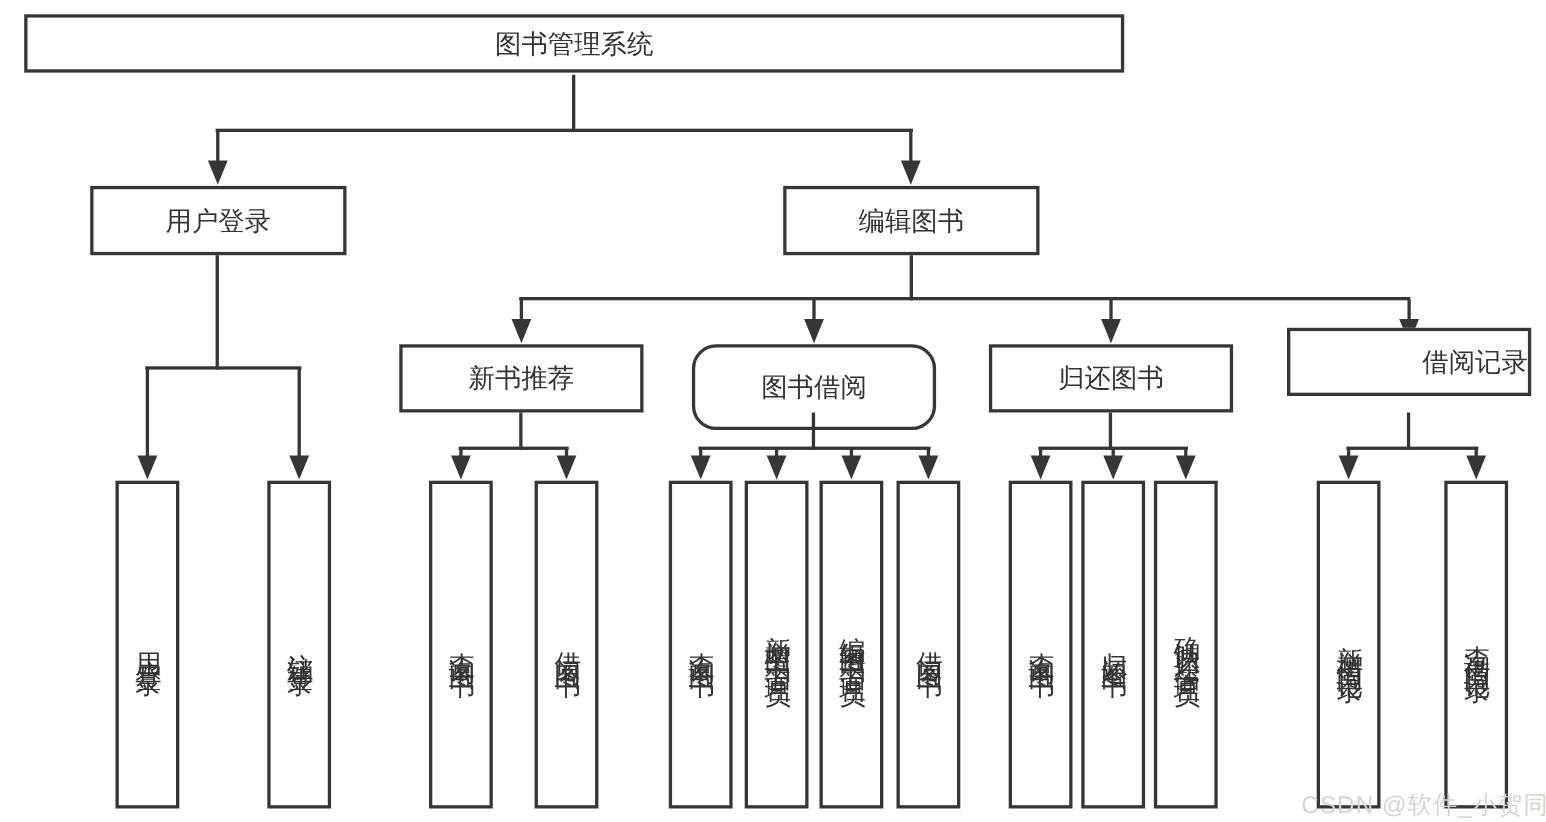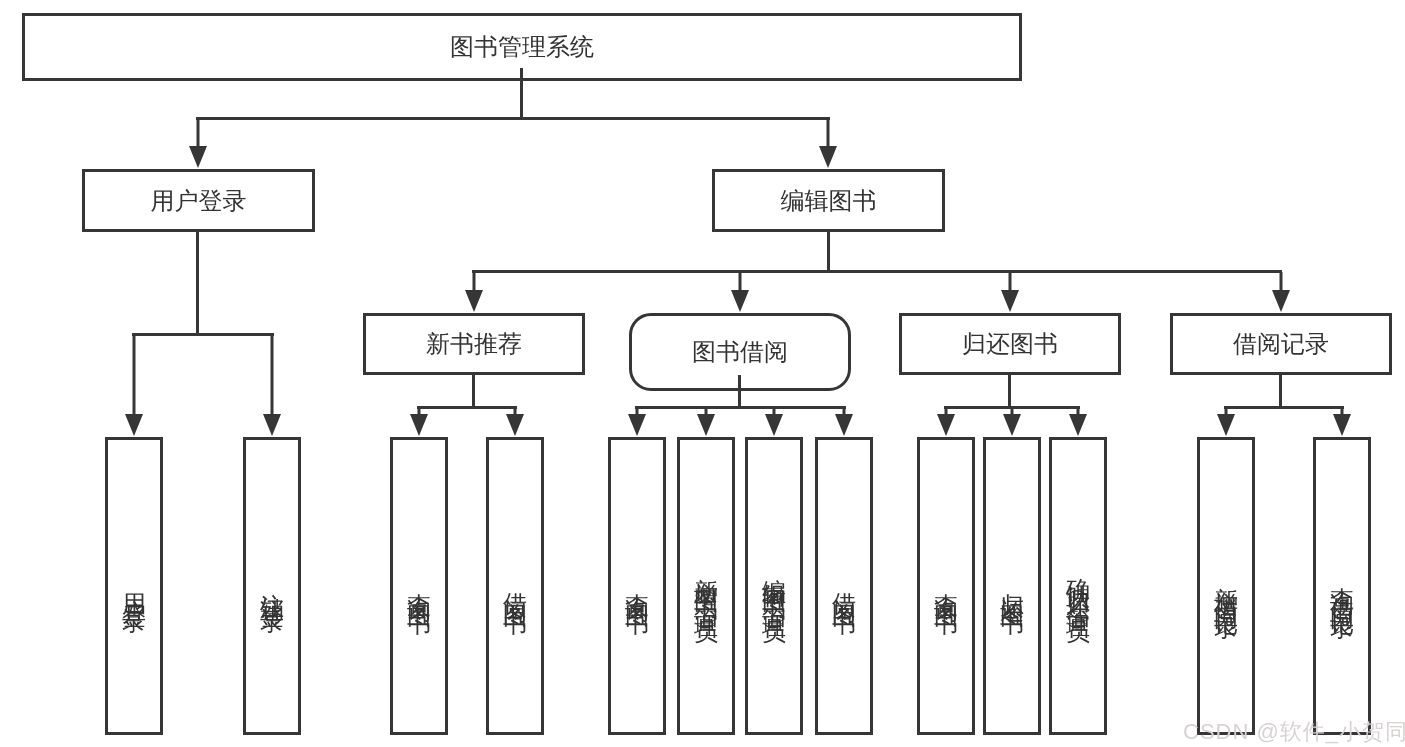--- a/index.html
+++ b/index.html
@@ -50,21 +50,21 @@
     position:absolute;left:1183px;top:717px;
     font-size:22px;letter-spacing:1px;
     color:#d8d2d2;z-index:10;white-space:nowrap;
   }
 </style>
 </head>
 <body>
 
 <div class="canvas">
 
-  <div class="box" style="left:22px;top:13px;width:1000px;height:68px;justify-content:center;">
+  <div class="box" style="left:22px;top:13px;width:1000px;height:53px;justify-content:center;">
     <span class="lbl">图书管理系统</span>
   </div>
 
   <div class="vline" style="left:520px;top:68px;height:50px;"></div>
   <div class="hline" style="left:196px;top:117px;width:634px;"></div>
   <div class="arrow" style="left:189px;top:118px;height:50px;"></div>
   <div class="arrow" style="left:819px;top:118px;height:50px;"></div>
 
   <div class="box" style="left:82px;top:169px;width:233px;height:63px;">
     <span class="lbl">用户登录</span>
@@ -87,21 +87,21 @@
 
   <div class="box" style="left:363px;top:313px;width:222px;height:62px;">
     <span class="lbl">新书推荐</span>
   </div>
   <div class="box" style="left:629px;top:313px;width:222px;height:78px;border-radius:22px;">
     <span class="lbl">图书借阅</span>
   </div>
   <div class="box" style="left:899px;top:313px;width:222px;height:62px;">
     <span class="lbl">归还图书</span>
   </div>
-  <div class="box" style="left:1170px;top:313px;width:222px;height:62px;">
+  <div class="box" style="left:1170px;top:298px;width:222px;height:62px;justify-content:flex-end;">
     <span class="lbl">借阅记录</span>
   </div>
 
   <div class="vline" style="left:472px;top:375px;height:34px;"></div>
   <div class="vline" style="left:738px;top:375px;height:34px;"></div>
   <div class="vline" style="left:1008px;top:375px;height:34px;"></div>
   <div class="vline" style="left:1279px;top:375px;height:34px;"></div>
 
   <div class="hline" style="left:417px;top:406px;width:100px;"></div>
   <div class="hline" style="left:635px;top:406px;width:211px;"></div>

